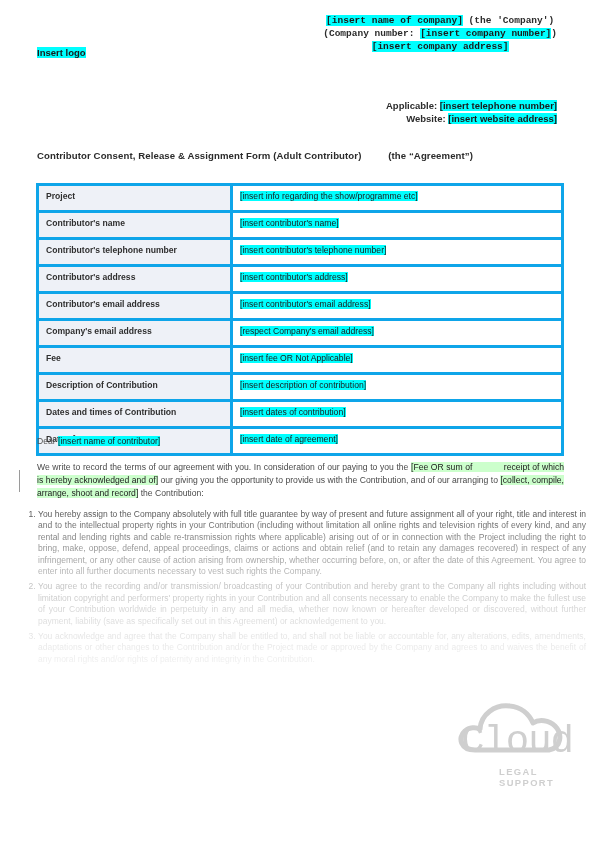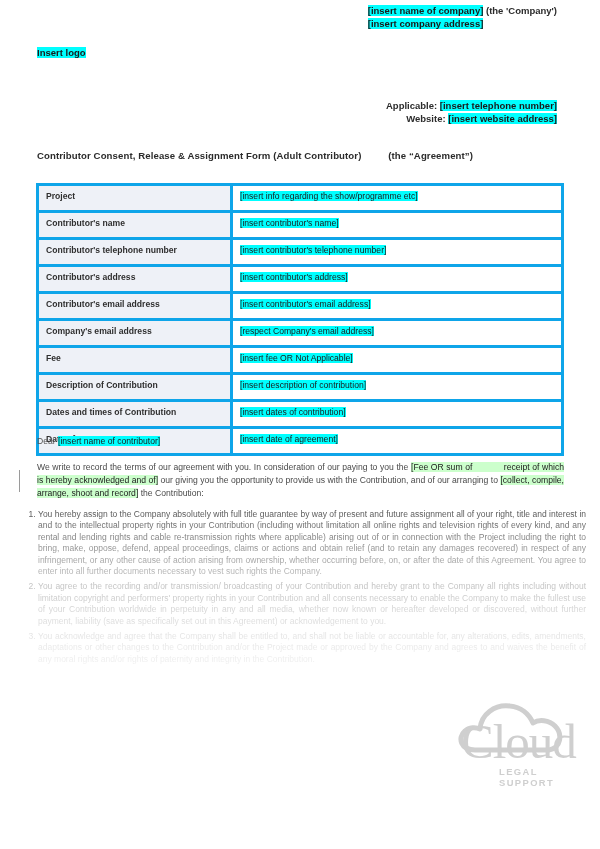--- a/index.html
+++ b/index.html
@@ -13,22 +13,22 @@
   }
   .page{position:relative;width:600px;height:849px;}
 
   
   .hl-cyan{background:#00ffff;color:#1a1a1a;}
   .hl-green{background:#ccffcc;color:#1a1a1a;}
   .hl-blank{background:#ccffcc;color:transparent;}
 
   
   .hdr-right{
-    position:absolute;right:43px;top:4px;
-    text-align:left;font-size:9.5px;line-height:13px;font-weight:bold;
+    position:absolute;right:43px;top:14px;
+    text-align:center;font-size:9.5px;line-height:13px;font-weight:bold;font-family:Liberation Mono, monospace;
   }
   .logo-ph{
     position:absolute;left:37px;top:47px;
     font-size:9.5px;font-weight:bold;
   }
   .contact{
     position:absolute;right:43px;top:99px;
     text-align:right;font-size:9.5px;line-height:13px;font-weight:bold;
   }
 
@@ -90,36 +90,39 @@
     pointer-events:none;
   }
 
   
   .wm{
     position:absolute;left:455px;top:694px;width:128px;height:98px;
   }
   .wm svg{display:block;}
   .wm-word{
     position:absolute;left:6px;top:28px;width:124px;
-    font-size:49px;line-height:40px;color:#cfcfcf;
-    font-family:Liberation Serif, serif;letter-spacing:-1px;
+    font-size:39px;line-height:40px;color:#cfcfcf;
+    font-family:Liberation Mono, monospace;letter-spacing:-1px;
   }
   .wm-sub{
     position:absolute;left:44px;top:72px;
     font-size:9.4px;letter-spacing:1.4px;color:#cfcfcf;font-weight:bold;
   }
 </style>
 </head>
 <body>
 
 <div class="page">
 
   <div class="hdr-right">
     <div>
       <span class="hl-cyan">[insert name of company]</span><span> (the 'Company')</span>
+    </div>
+    <div>
+      <span>(Company number: </span><span class="hl-cyan">[insert company number]</span><span>)</span>
     </div>
     <div>
       <span class="hl-cyan">[insert company address]</span>
     </div>
   </div>
 
   <div class="logo-ph">
     <span class="hl-cyan">Insert logo</span>
   </div>
 

